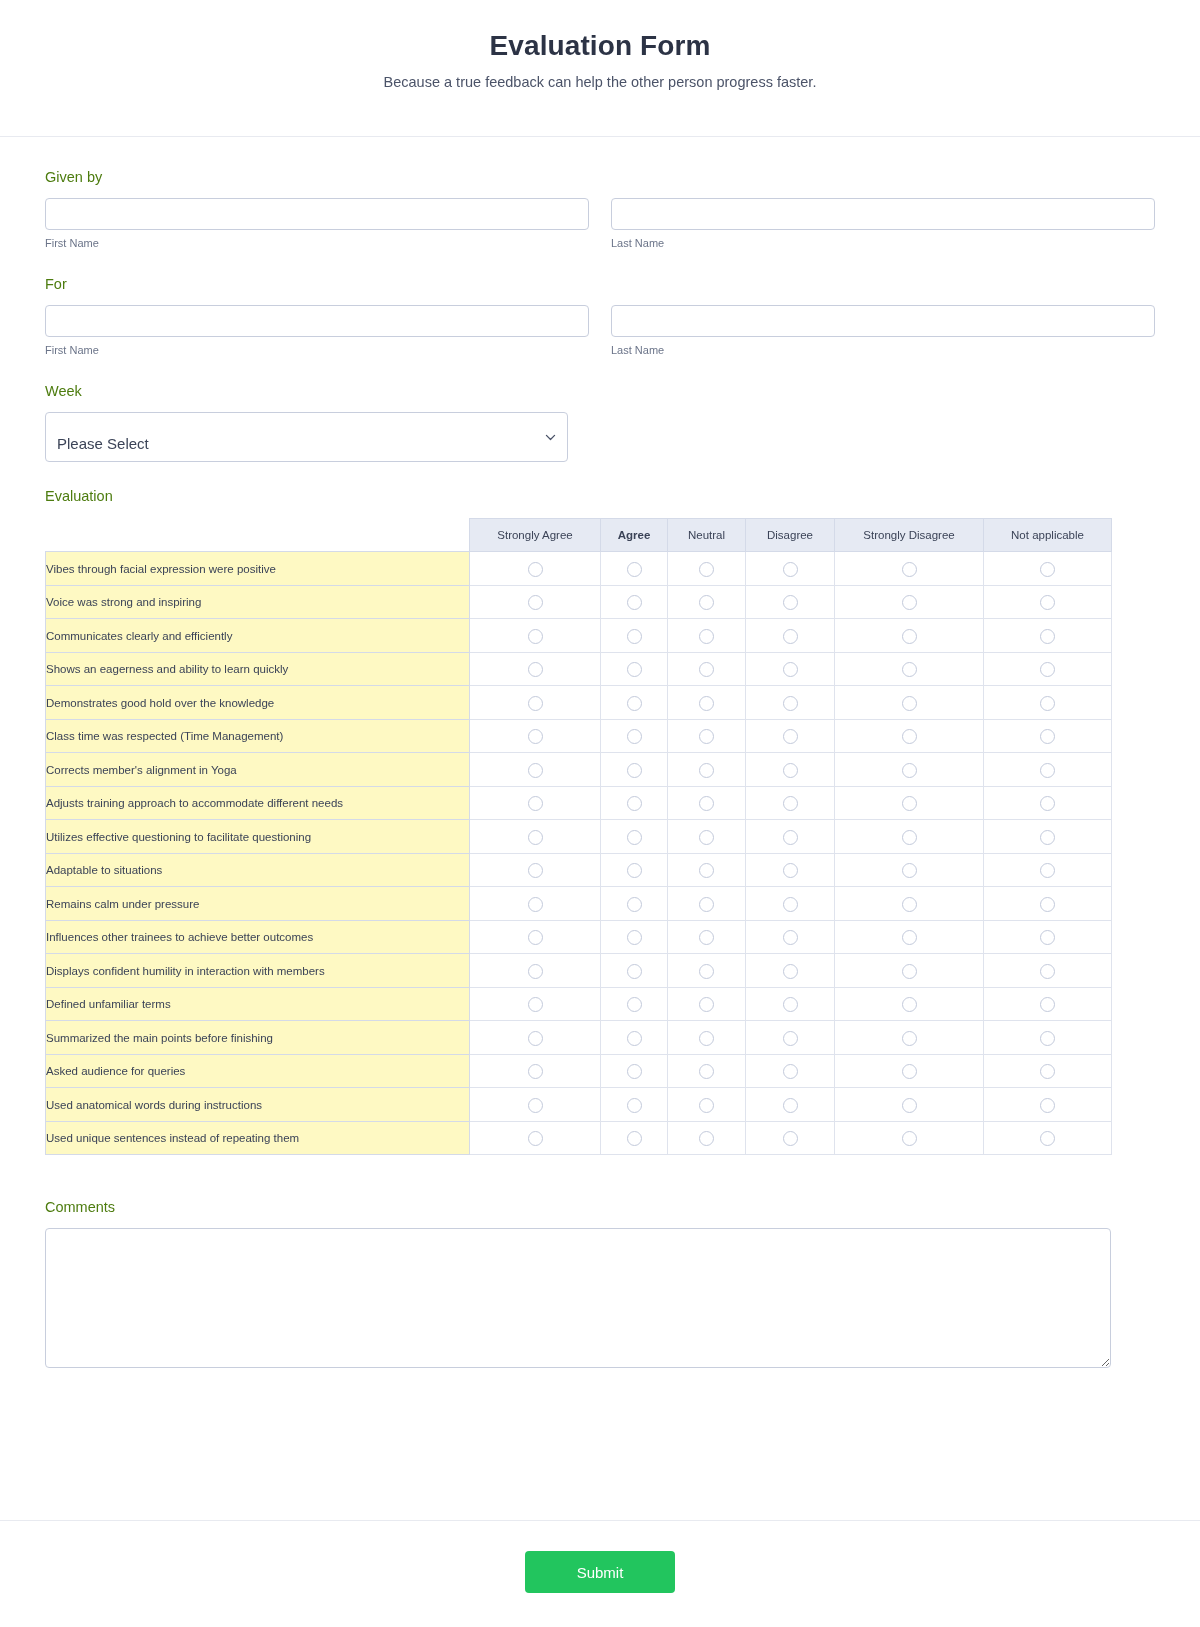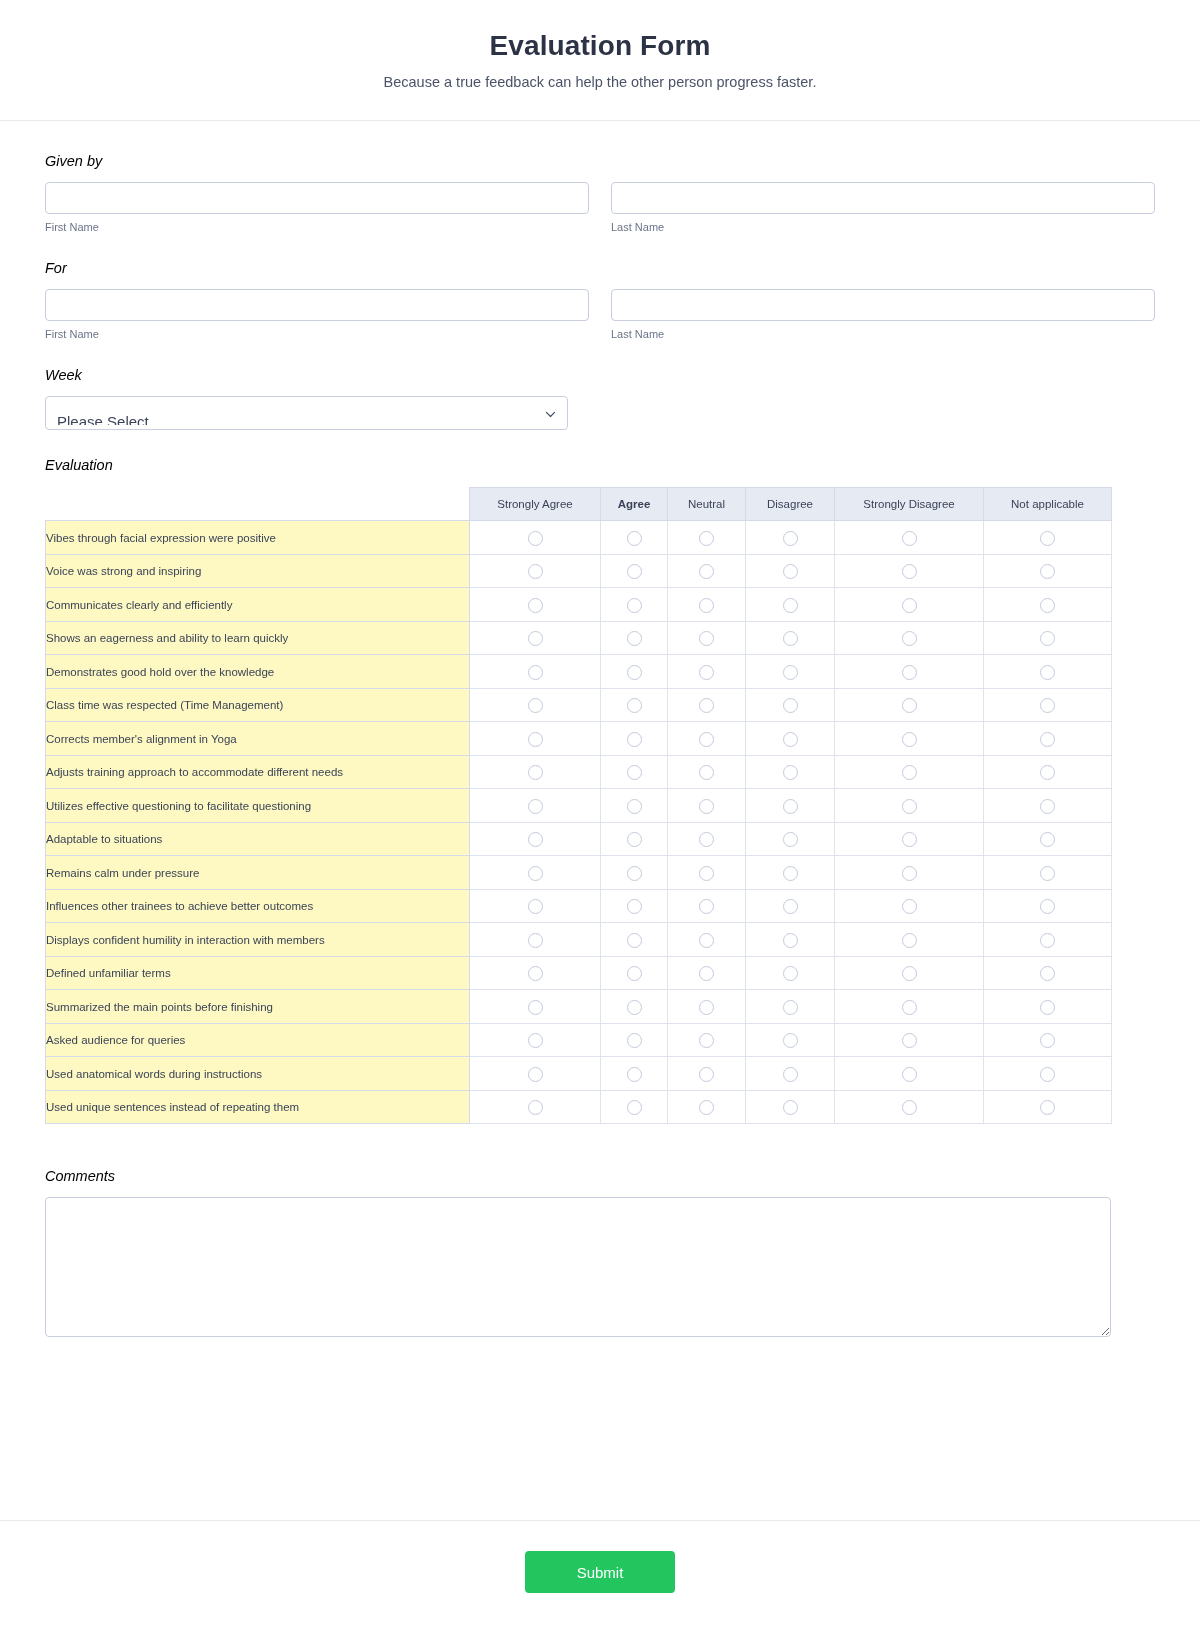--- a/index.html
+++ b/index.html
@@ -17,21 +17,21 @@
     width: 1200px;
     min-height: 1627px;
     background: #ffffff;
     display: flex;
     flex-direction: column;
   }
 
   
   .form-header {
     border-bottom: 1px solid #e8eaf0;
-    padding: 30px 20px 28px 20px;
+    padding: 30px 20px 44px 20px;
     text-align: center;
   }
   .form-title {
     font-size: 28px;
     font-weight: bold;
     color: #2c3345;
     letter-spacing: 0.1px;
     margin: 0 0 11px 0;
     line-height: 1.15;
   }
@@ -45,25 +45,24 @@
 
   
   .form-body {
     padding: 32px 45px 0 45px;
     flex: 1 0 auto;
   }
 
   .field-group { margin-bottom: 26px; }
   .field-label {
     font-size: 14.5px;
-    color: #000000;
+    color: #4d7c0f;
     margin-bottom: 13px;
     display: block;
     font-weight: normal;
-    font-style: italic;
   }
 
   .name-row {
     display: flex;
     gap: 22px;
   }
   .name-col { flex: 1 1 0; min-width: 0; }
 
   .text-input {
     width: 100%;
@@ -84,21 +83,21 @@
     display: block;
     line-height: 1.2;
   }
 
   .select-wrap {
     position: relative;
     width: 523px;
   }
   .select-input {
     width: 100%;
-    height: 34px;
+    height: 50px;
     border: 1px solid #c8cedd;
     border-radius: 4px;
     background: #ffffff;
     font-family: "Liberation Sans", sans-serif;
     font-size: 15px;
     color: #3b4357;
     padding: 16px 32px 4px 11px;
     appearance: none;
     -webkit-appearance: none;
     outline: none;

